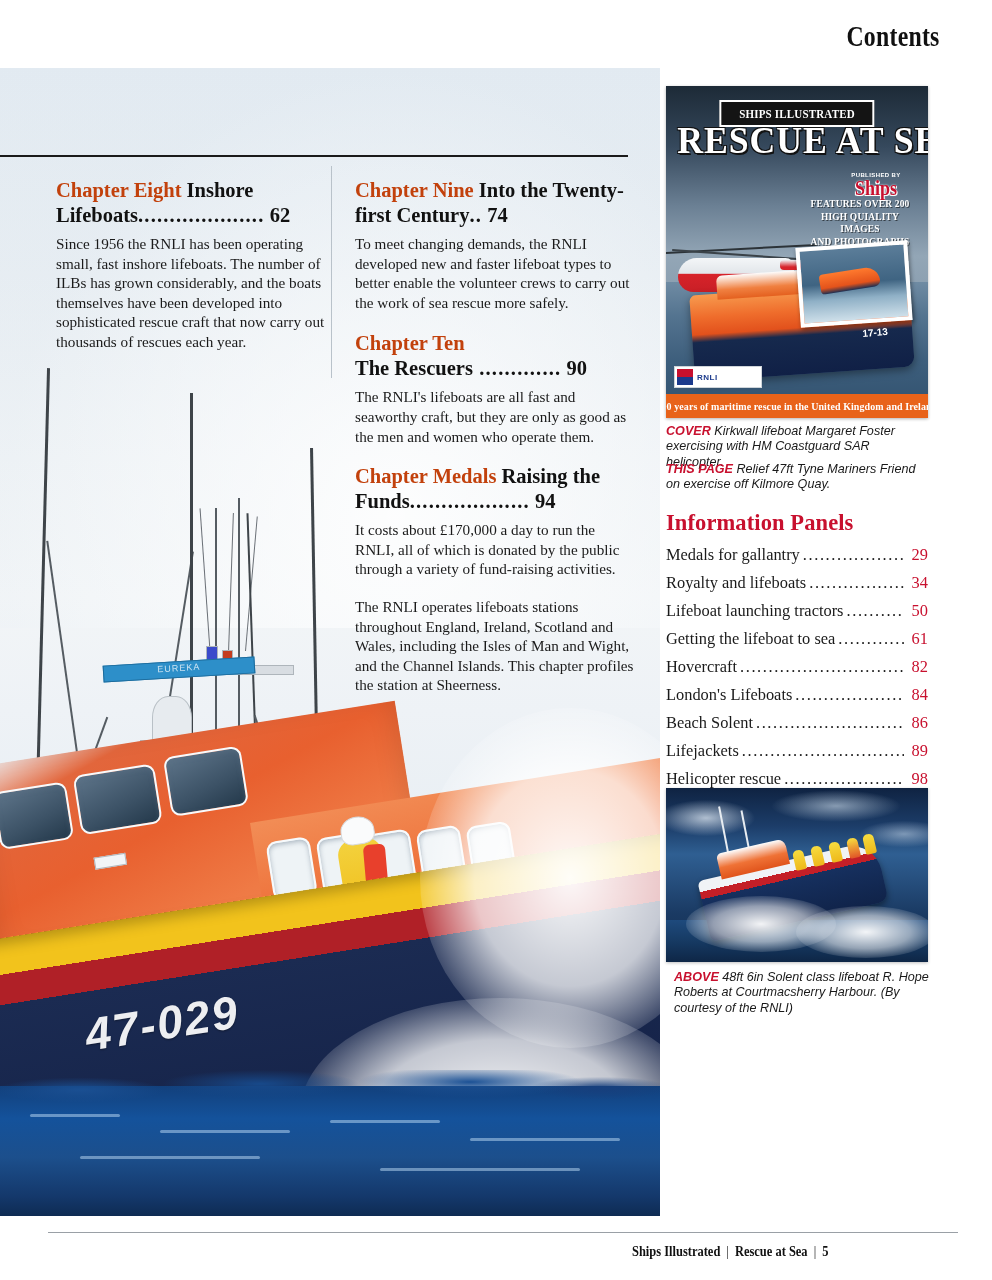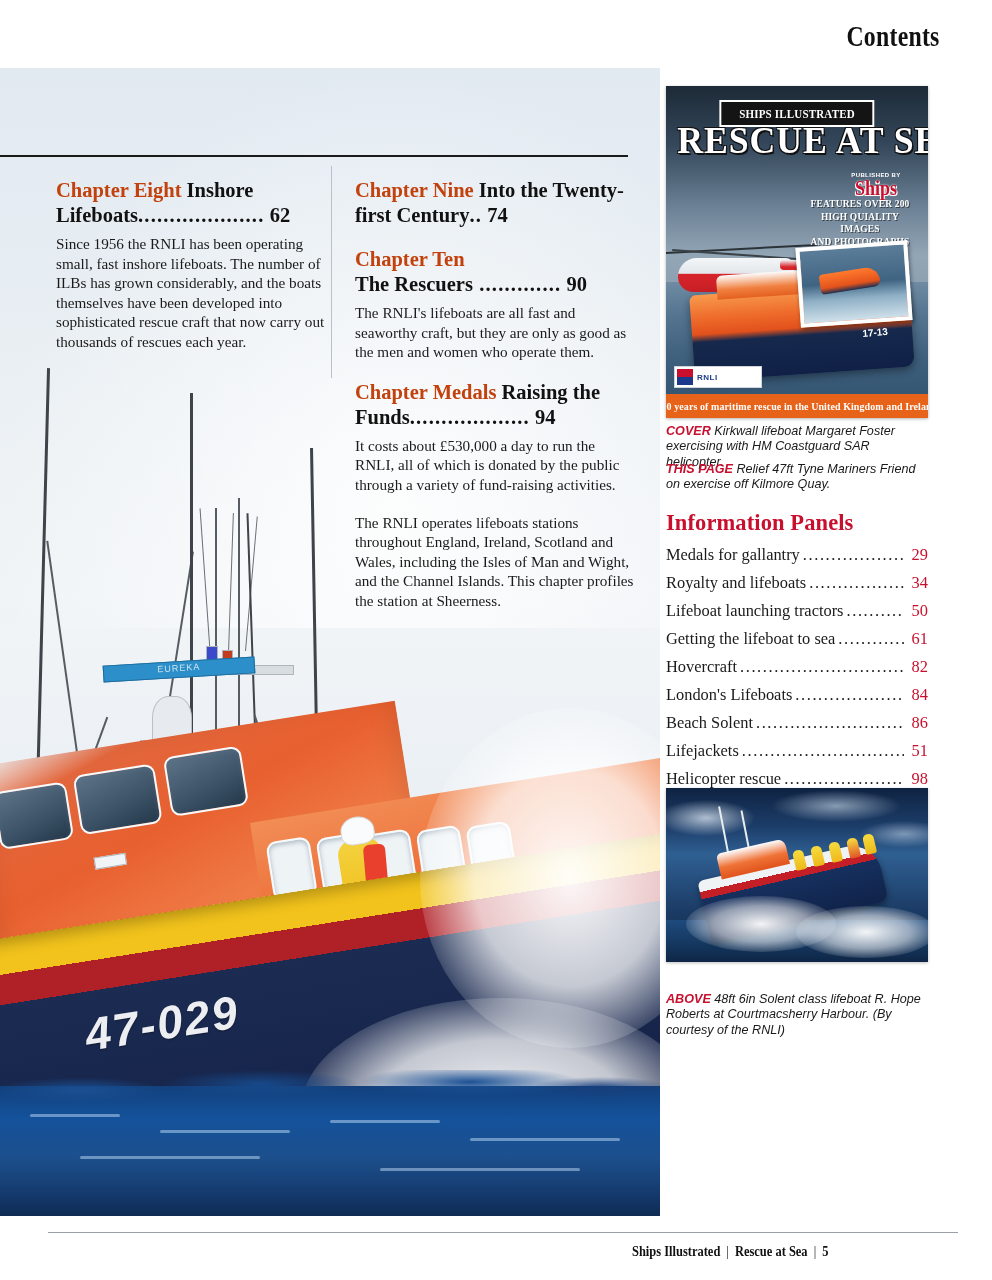--- a/index.html
+++ b/index.html
@@ -534,21 +534,21 @@
     color: #1a1a1a;
   }
   .caption b {
     color: #c8102e;
     font-style: normal;
     font-weight: bold;
     font-style: italic;
   }
   #caption-cover { top: 424px; }
   #caption-thispage { top: 462px; }
-  #caption-above { top: 992px; }
+  #caption-above { top: 970px; margin-left: 8px; }
 
   
   #info-title {
     position: absolute;
     left: 666px;
     top: 510px;
     font-family: "Liberation Serif", serif;
     font-weight: bold;
     font-size: 22.5px;
     color: #c8102e;
@@ -758,38 +758,39 @@
   </div>
 
   <div class="toc-col" id="col-mid">
 
     <div class="entry">
       <div class="entry-title">
         <span class="chap">Chapter Nine</span>
         <span>Into the Twenty-first Century</span><span class="leader">..</span>
         <span>74</span>
       </div>
+      <p class="entry-desc">To meet changing demands, the RNLI developed new and faster lifeboat types to better enable the volunteer crews to carry out the work of sea rescue more safely.</p>
     </div>
 
     <div class="entry">
       <div class="entry-title stacked">
         <span class="chap">Chapter Ten</span>
         <span>The Rescuers</span><span class="leader"> .............</span>
         <span>90</span>
       </div>
       <p class="entry-desc">The RNLI's lifeboats are all fast and seaworthy craft, but they are only as good as the men and women who operate them.</p>
     </div>
 
     <div class="entry">
       <div class="entry-title">
         <span class="chap">Chapter Medals</span>
         <span>Raising the Funds</span><span class="leader">...................</span>
         <span>94</span>
       </div>
-      <p class="entry-desc">It costs about £530,000 a day to run the RNLI, all of which is donated by the public through a variety of fund-raising activities.</p>
+      <p class="entry-desc">It costs about £170,000 a day to run the RNLI, all of which is donated by the public through a variety of fund-raising activities.</p>
     </div>
 
     <div class="entry">
       <p class="entry-desc">The RNLI operates lifeboats stations throughout England, Ireland, Scotland and Wales, including the Isles of Man and Wight, and the Channel Islands. This chapter profiles the station at Sheerness.</p>
     </div>
 
   </div>
 
   <div id="cover-thumb">
     <div id="cover-sky"></div>
@@ -882,21 +883,21 @@
       <span class="pg">84</span>
     </li>
     <li>
       <span class="lbl">Beach Solent</span>
       <span class="dots">..................................................</span>
       <span class="pg">86</span>
     </li>
     <li>
       <span class="lbl">Lifejackets</span>
       <span class="dots">..................................................</span>
-      <span class="pg">51</span>
+      <span class="pg">89</span>
     </li>
     <li>
       <span class="lbl">Helicopter rescue</span>
       <span class="dots">..................................................</span>
       <span class="pg">98</span>
     </li>
   </ul>
 
   <div id="photo-lower">
     <div class="clouds"></div>

